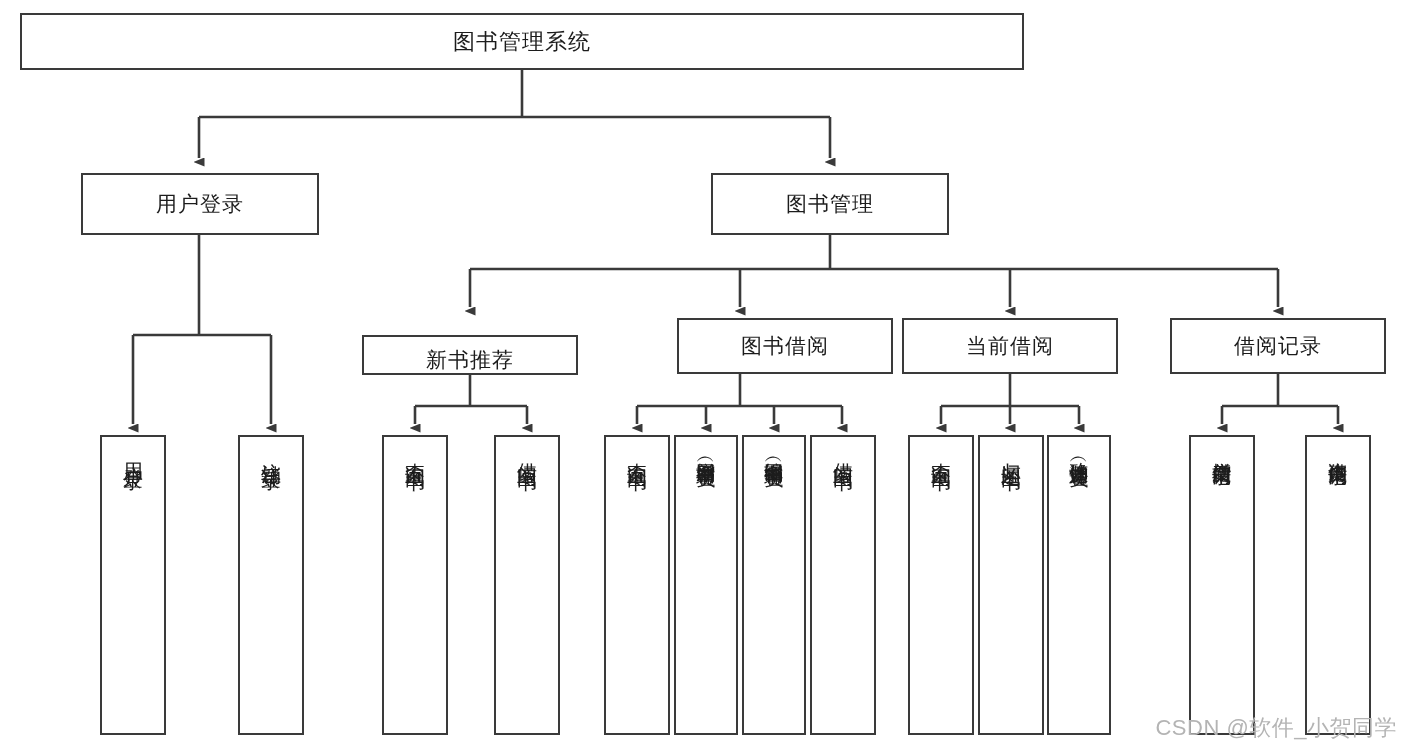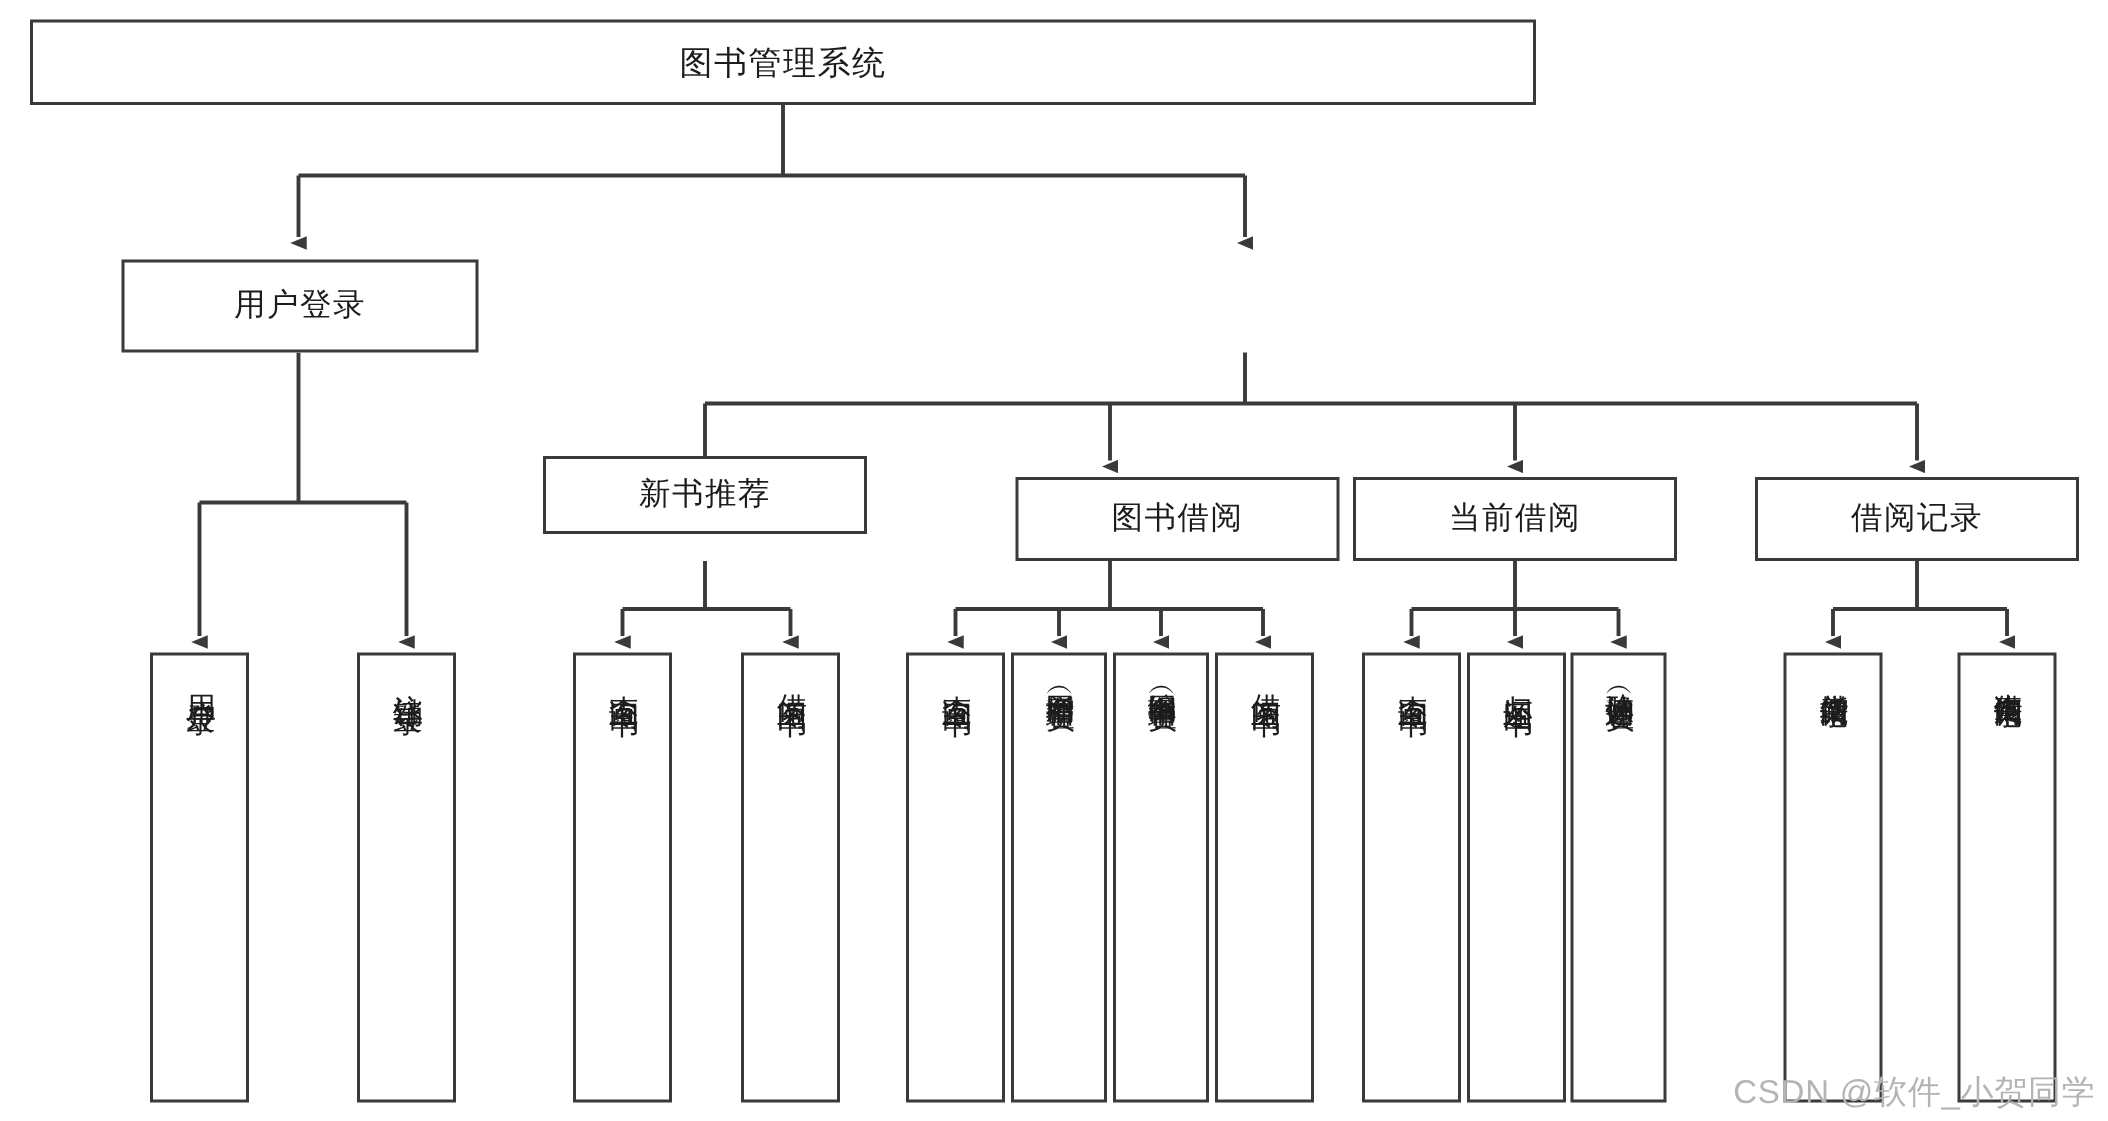--- a/index.html
+++ b/index.html
@@ -140,22 +140,25 @@
   </svg>
 
   <div class="node root" style="left:20px; top:13px; width:1004px; height:57px;">
     <span class="node-label">图书管理系统</span>
   </div>
 
   <div class="node branch" style="left:81px; top:173px; width:238px; height:62px;">
     <span class="node-label">用户登录</span>
   </div>
 
-
-  <div class="node branch" style="left:362px; top:304px; width:216px; height:52px;">
+  <div class="node branch" style="left:711px; top:173px; width:238px; height:62px;">
+    <span class="node-label">图书管理</span>
+  </div>
+
+  <div class="node branch" style="left:362px; top:335px; width:216px; height:40px;align-items:flex-end;">
     <span class="node-label">新书推荐</span>
   </div>
 
   <div class="node branch" style="left:632px; top:318px; width:216px; height:56px;margin-left:45px;">
     <span class="node-label">图书借阅</span>
   </div>
 
   <div class="node branch" style="left:902px; top:318px; width:216px; height:56px;">
     <span class="node-label">当前借阅</span>
   </div>

